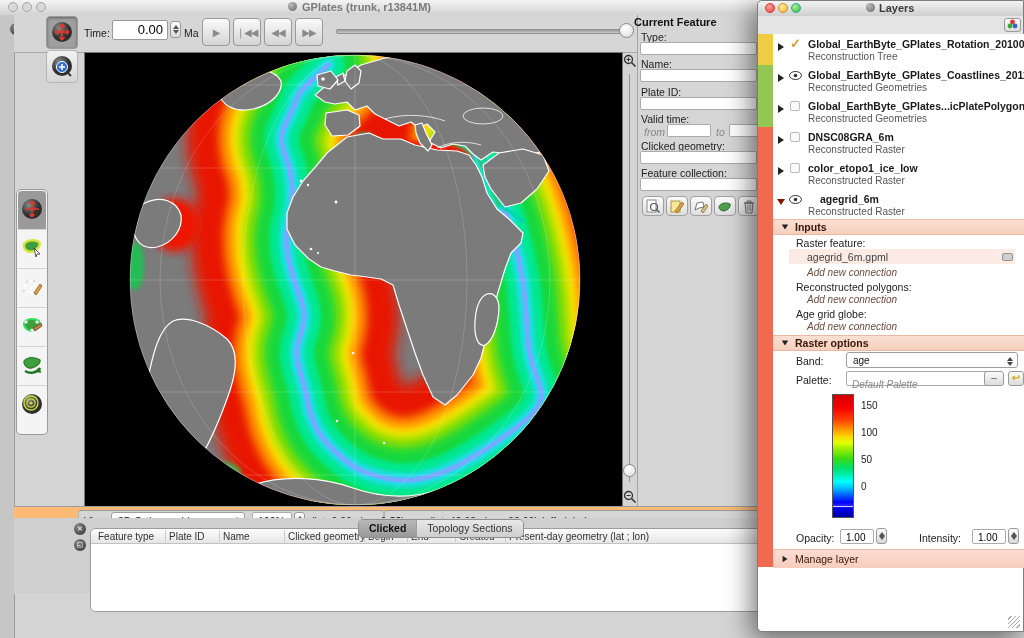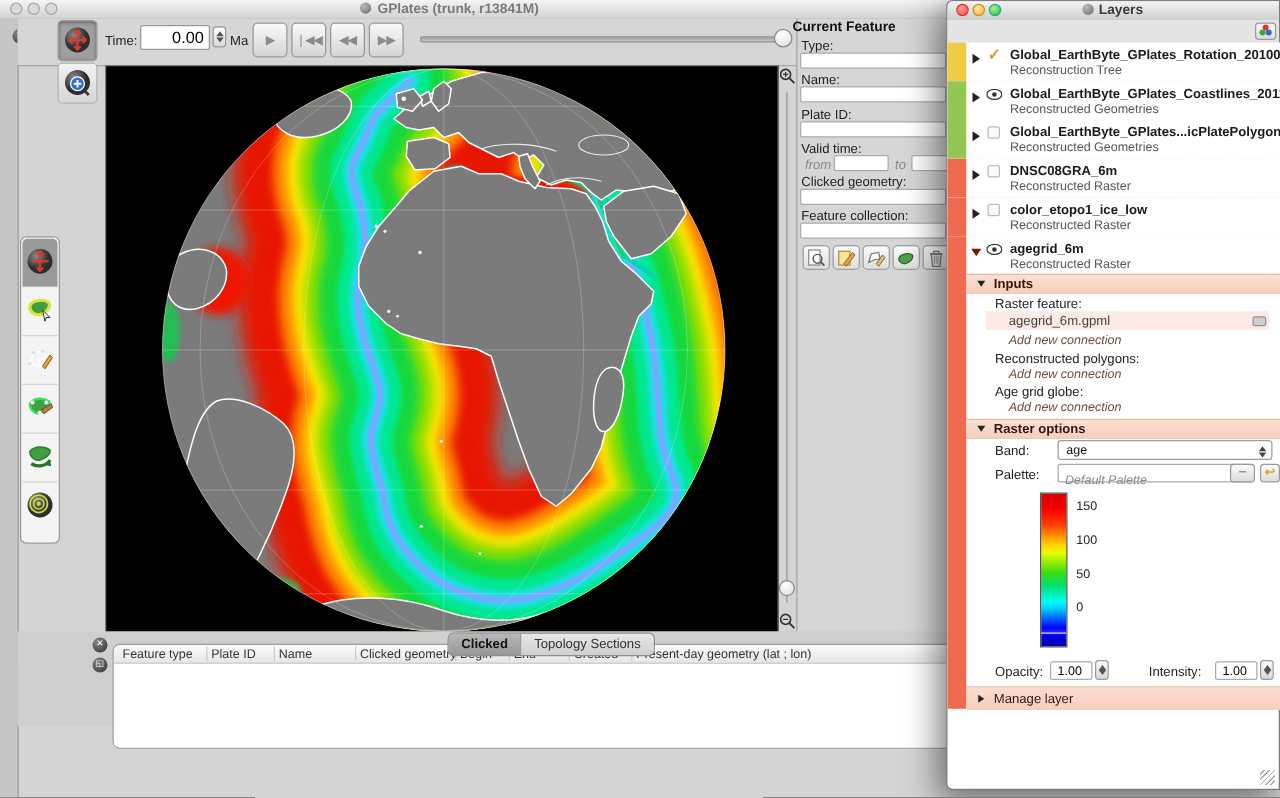--- a/index.html
+++ b/index.html
@@ -53,21 +53,21 @@
   
   .viewbar{left:14px;top:506px;width:1010px;height:27px;background:#fdba74;border-top:1px solid #9d9d9d;}
   .inset{border:1px solid #b5b5b5;border-top-color:#9b9b9b;border-radius:3px;background:#d6d6d6;}
   .select{background:#fff;border:1px solid #9e9e9e;border-radius:3px;font-size:10.5px;color:#111;
     padding:2px 14px 0 6px;box-sizing:border-box;white-space:nowrap;overflow:hidden;}
   .selarrows{position:absolute;right:3px;top:3px;width:7px;}
   .selarrows i{display:block;width:0;height:0;border-left:3.5px solid transparent;border-right:3.5px solid transparent;margin:1px 0;}
   .selarrows .u{border-bottom:4px solid #444;}
   .selarrows .d{border-top:4px solid #444;}
   
-  .dock{left:14px;top:505px;width:1010px;height:76px;background:#cfcfcf;}
+  .dock{left:14px;top:518px;width:1010px;height:76px;background:#cfcfcf;}
   .tabgroup{border:1px solid #8f8f8f;border-radius:5px;overflow:hidden;height:17px;display:flex;}
   .tab{font-size:10.5px;padding:2px 10px 0 10px;}
   .tab.active{background:linear-gradient(#b8b8b8,#989898);color:#111;font-weight:bold;}
   .tab.idle{background:linear-gradient(#e8e8e8,#cfcfcf);color:#333;border-left:1px solid #9f9f9f;}
   .dockpanel{left:76px;top:10px;width:944px;height:84px;background:#fff;border:1px solid #9c9c9c;border-radius:6px;box-sizing:border-box;overflow:hidden;}
   .thead{height:14px;background:linear-gradient(#fcfcfc,#e6e6e6);border-bottom:1px solid #c2c2c2;position:relative;}
   .th{position:absolute;top:2px;font-size:10px;color:#333;white-space:nowrap;}
   .thsep{position:absolute;top:1px;width:1px;height:12px;background:#ccc;}
   
   .layers-win{left:757px;top:0;width:267px;height:632px;background:#fff;
@@ -473,21 +473,21 @@
       <div class="abs lay-type" style="left:50px;top:17px">Reconstructed Raster</div>
     </div>
 
     <div class="abs" style="left:0;top:188px;width:267px;height:378px;background:#fff">
       <div class="abs strip strip-red" style="height:378px"></div>
       <div class="abs arr-d" style="left:19px;top:10px"></div>
       <svg class="abs" style="left:31px;top:6px" width="13" height="9">
         <ellipse cx="6.5" cy="4.5" rx="6" ry="4" fill="#fff" stroke="#333" stroke-width="1"></ellipse>
           <circle cx="6.5" cy="4.5" r="1.8" fill="#333"></circle>
       </svg>
-      <div class="abs lay-name" style="left:50px;top:4px">agegrid_6m</div>
+      <div class="abs lay-name" style="left:62px;top:4px">agegrid_6m</div>
       <div class="abs lay-type" style="left:50px;top:17px">Reconstructed Raster</div>
 
       <div class="abs band" style="left:15px;top:30px;width:252px">
         <div class="abs arr-d dark" style="left:8px;top:4px;transform:scale(.8)"></div>
         <span class="abs" style="left:22px;top:1px">Inputs</span>
       </div>
       <div class="abs lbl" style="left:38px;top:48px">Raster feature:</div>
       <div class="abs gpml-row" style="left:31px;top:60px;width:226px;height:15px">
         <span class="abs lbl" style="left:18px;top:2px;color:#444">agegrid_6m.gpml</span>
         <span class="abs chip" style="right:2px;top:4px"></span>

